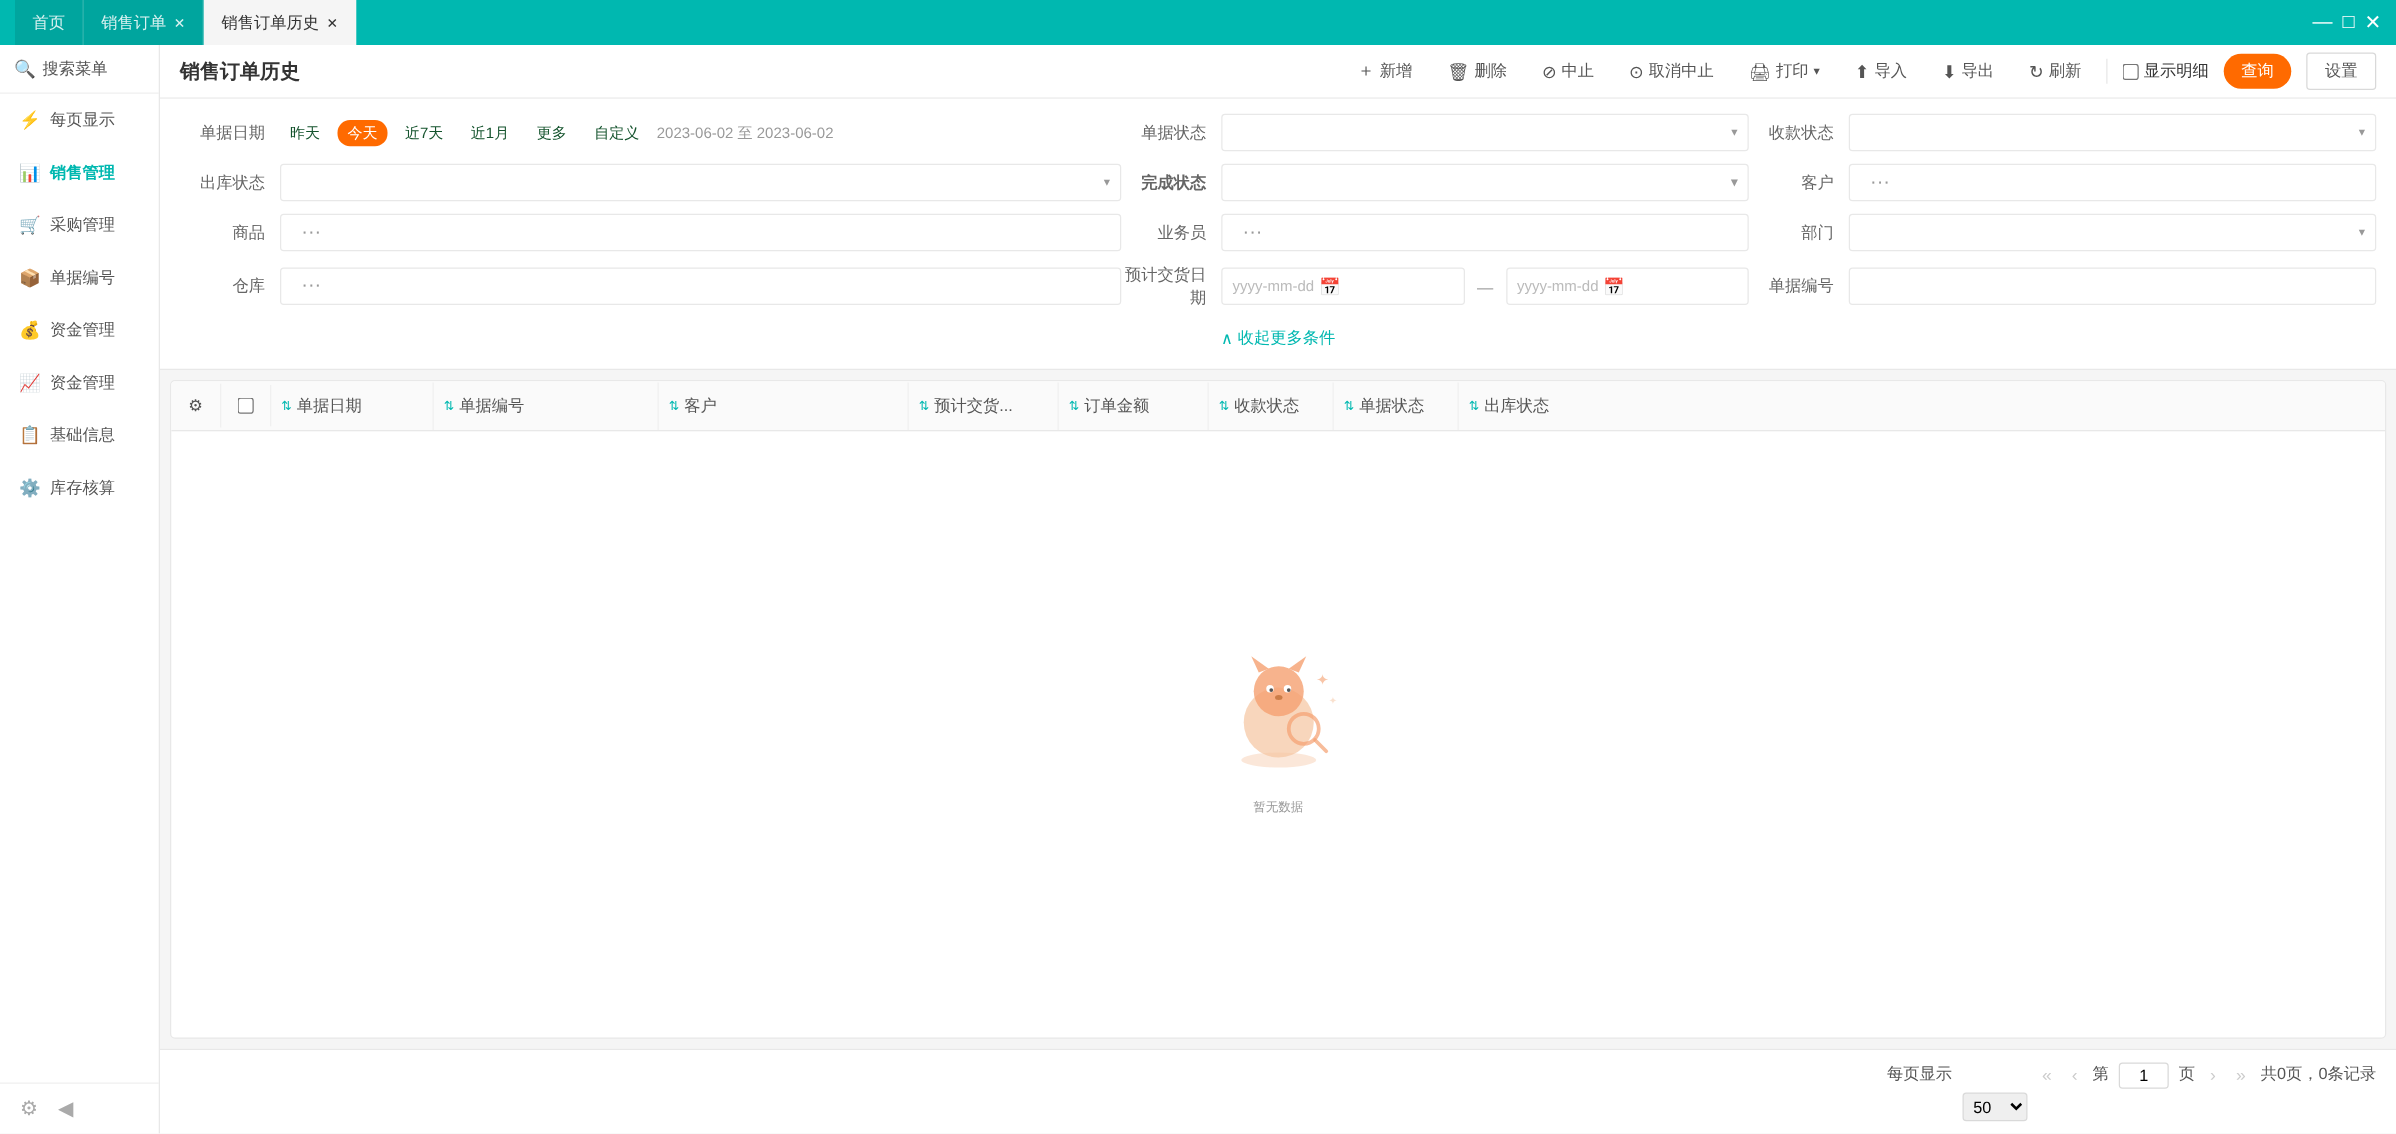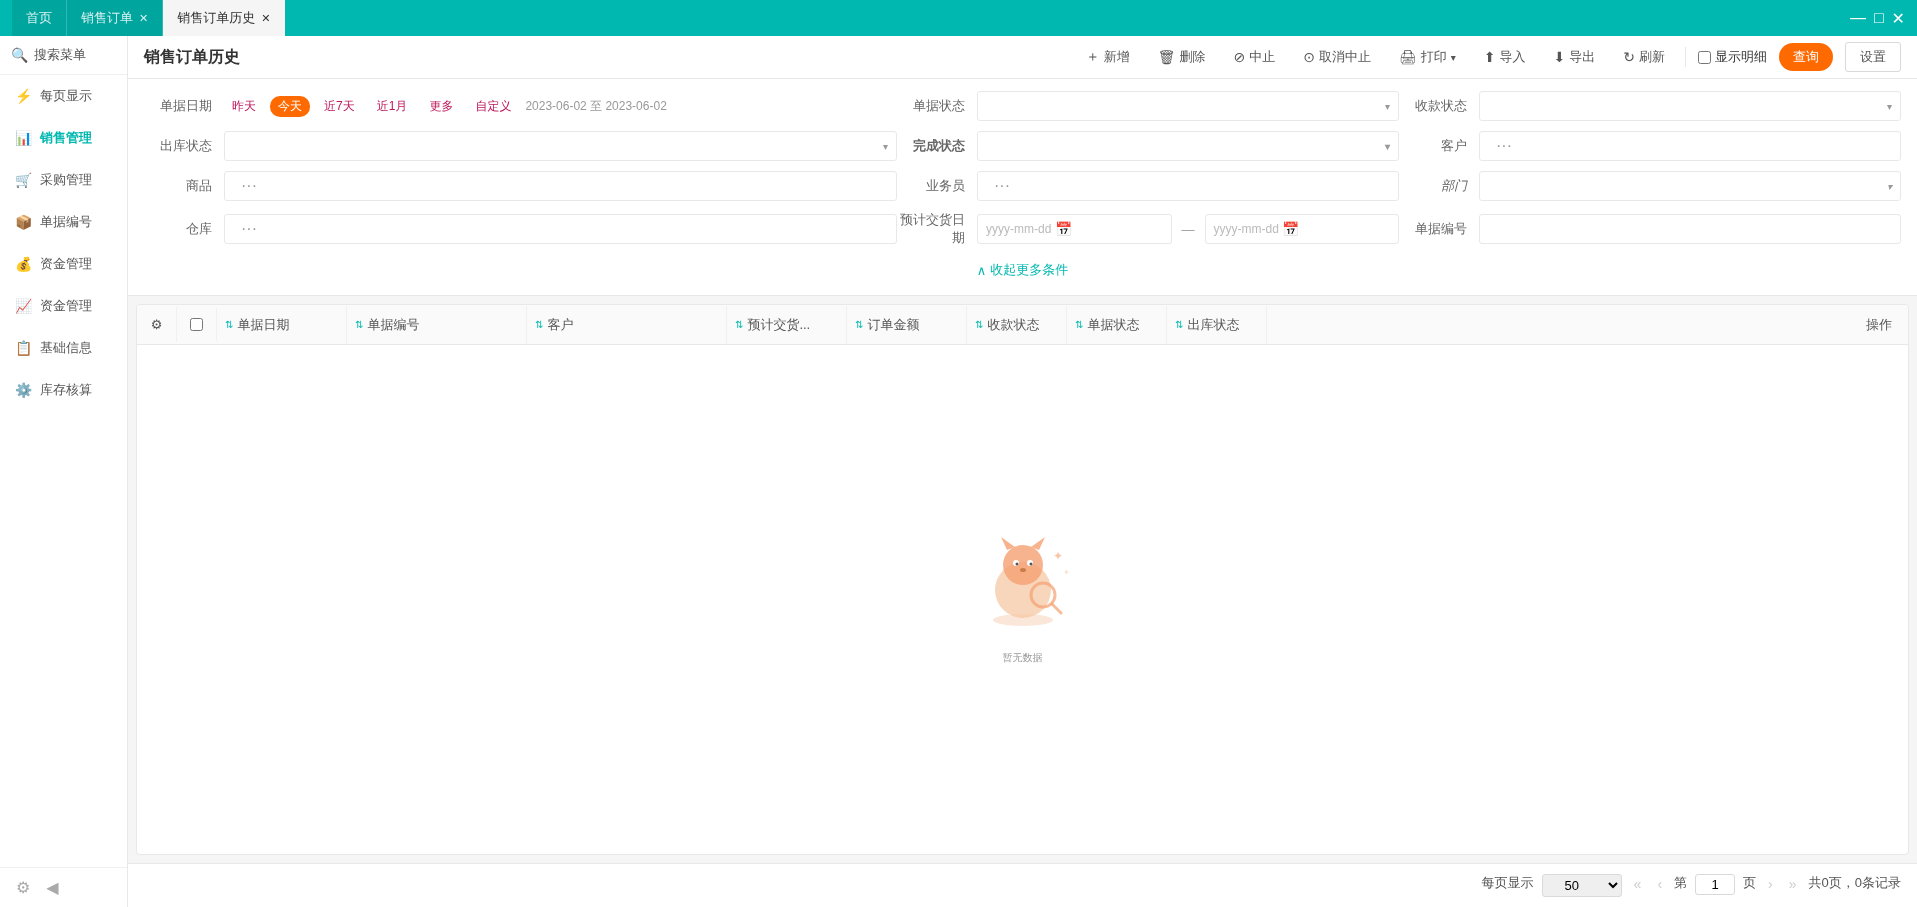--- a/index.html
+++ b/index.html
@@ -36,21 +36,21 @@
     .toolbar-btn .btn-icon { font-size: 14px; }
     .toolbar-btn-primary { background: #ff6a00; color: white; border: none; border-radius: 14px; padding: 5px 14px; cursor: pointer; font-size: 13px; }
     .toolbar-btn-secondary { background: white; color: #555; border: 1px solid #d9d9d9; border-radius: 3px; padding: 5px 14px; cursor: pointer; font-size: 13px; }
     .toolbar-divider { width: 1px; height: 20px; background: #e8e8e8; }
     .display-cols-checkbox { display: flex; align-items: center; gap: 4px; font-size: 13px; cursor: pointer; }
 
     
     .filter-section { background: white; padding: 12px 16px; border-bottom: 1px solid #e8e8e8; flex-shrink: 0; }
     .filter-row { display: flex; align-items: center; gap: 0; margin-bottom: 10px; }
     .filter-row:last-child { margin-bottom: 0; }
-    .date-btn { padding: 2px 8px; border-radius: 3px; cursor: pointer; font-size: 12px; border: none; background: none; color: #be185d; }
+    .date-btn { padding: 2px 8px; border-radius: 3px; cursor: pointer; font-size: 12px; border: none; background: none; color: #14532d; }
     .date-btn.active { background: #ff6a00; color: white; border-radius: 10px; }
     .date-range { font-size: 12px; color: #999; }
     .filter-select { flex: 1; display: flex; align-items: center; border: 1px solid #e8e8e8; border-radius: 3px; padding: 4px 8px; background: white; min-height: 30px; position: relative; }
     .filter-select-arrow { margin-left: auto; color: #999; font-size: 10px; }
     .filter-dots { color: #999; font-size: 16px; cursor: pointer; margin-left: 8px; }
     .filter-calendar { color: #999; font-size: 14px; margin-left: 4px; }
     .filter-dash { margin: 0 6px; color: #999; }
     .filter-cell { display: flex; align-items: center; flex: 1; }
     .filter-cell-label { width: 80px; color: #666; font-size: 13px; text-align: right; padding-right: 12px; flex-shrink: 0; }
     .collapse-btn { display: flex; align-items: center; justify-content: center; color: #00b8b0; cursor: pointer; font-size: 13px; gap: 4px; padding: 4px 0; }
@@ -71,21 +71,21 @@
     .col-bill { width: 100px; }
     .col-warehouse { width: 100px; }
     .col-operation { flex: 1; text-align: right; justify-content: flex-end; padding-right: 16px; }
 
     
     .empty-state { flex: 1; display: flex; flex-direction: column; align-items: center; justify-content: center; padding: 40px; }
     .empty-text { color: #999; font-size: 10px; }
 
     
     .pagination { display: flex; align-items: flex-start; justify-content: flex-end; padding: 10px 16px; border-top: 1px solid #e8e8e8; background: white; gap: 8px; font-size: 13px; color: #555; flex-shrink: 0; }
-    .page-size-select { border: 1px solid #d9d9d9; border-radius: 3px; padding: 2px 18px; font-size: 13px; }
+    .page-size-select { border: 1px solid #d9d9d9; border-radius: 3px; padding: 2px 4px; font-size: 13px; margin-top: 24px; }
     .page-btn { background: none; border: none; cursor: pointer; color: #555; font-size: 14px; padding: 2px 4px; }
     .page-btn:disabled { color: #ccc; cursor: default; }
     .page-input { border: 1px solid #d9d9d9; border-radius: 3px; width: 40px; text-align: center; padding: 2px 4px; font-size: 13px; }
 
     
     .empty-illustration { width: 120px; height: 100px; position: relative; margin-bottom: 16px; }
     .empty-illustration svg { width: 100%; height: 100%; }
   </style>
 </head>
 <body>
@@ -257,21 +257,21 @@
           <div class="filter-select" style="flex:1;">
             <span class="filter-dots">···</span>
           </div>
         </div>
         <div class="filter-cell" style="flex: 1;">
           <span class="filter-cell-label">业务员</span>
           <div class="filter-select" style="flex:1;">
             <span class="filter-dots">···</span>
           </div>
         </div>
-        <div class="filter-cell" style="flex: 1; font-style: italic;">
+        <div class="filter-cell" style="flex: 1;">
           <span class="filter-cell-label">部门</span>
           <div class="filter-select" style="flex:1;">
             <span class="filter-select-arrow">▾</span>
           </div>
         </div>
       </div>
 
       <div class="filter-row">
         <div class="filter-cell" style="flex: 1.5;">
           <span class="filter-cell-label">仓库</span>
@@ -335,23 +335,20 @@
           <span style="color:#00b8b0;font-size:10px;">⇅</span>
           <span>收款状态</span>
         </div>
         <div class="th col-bill">
           <span style="color:#00b8b0;font-size:10px;">⇅</span>
           <span>单据状态</span>
         </div>
         <div class="th col-warehouse">
           <span style="color:#00b8b0;font-size:10px;">⇅</span>
           <span>出库状态</span>
-        </div>
-        <div class="th col-operation">
-          <span>操作</span>
         </div>
       </div>
 
       <div class="empty-state">
         <div class="empty-illustration">
           <svg viewBox="0 0 120 100" xmlns="http://www.w3.org/2000/svg">
 
             <ellipse cx="60" cy="85" rx="30" ry="6" fill="#f5c4a0" opacity="0.4"></ellipse>
 
             <circle cx="60" cy="55" r="28" fill="#f5c4a0" opacity="0.7"></circle>

